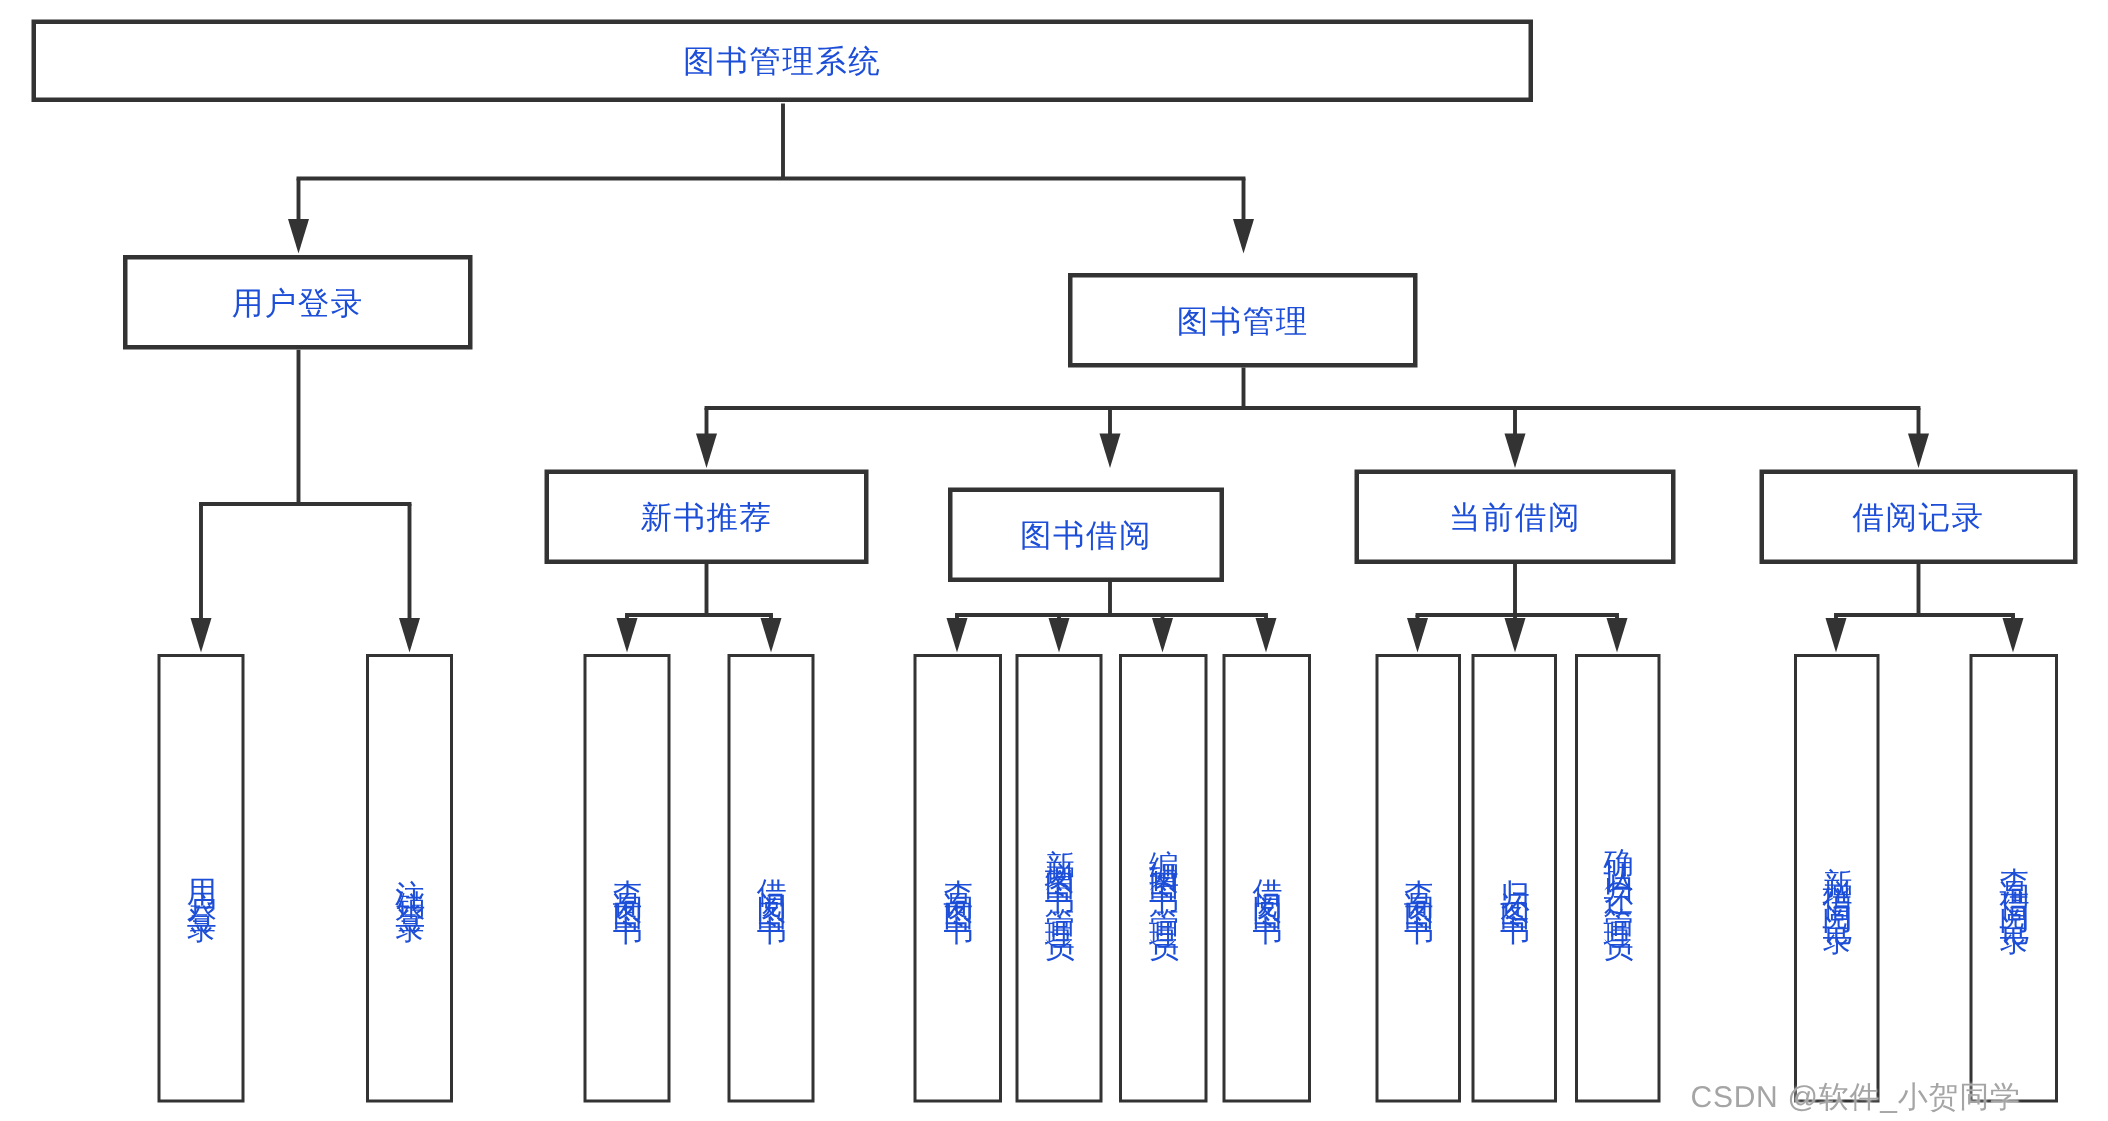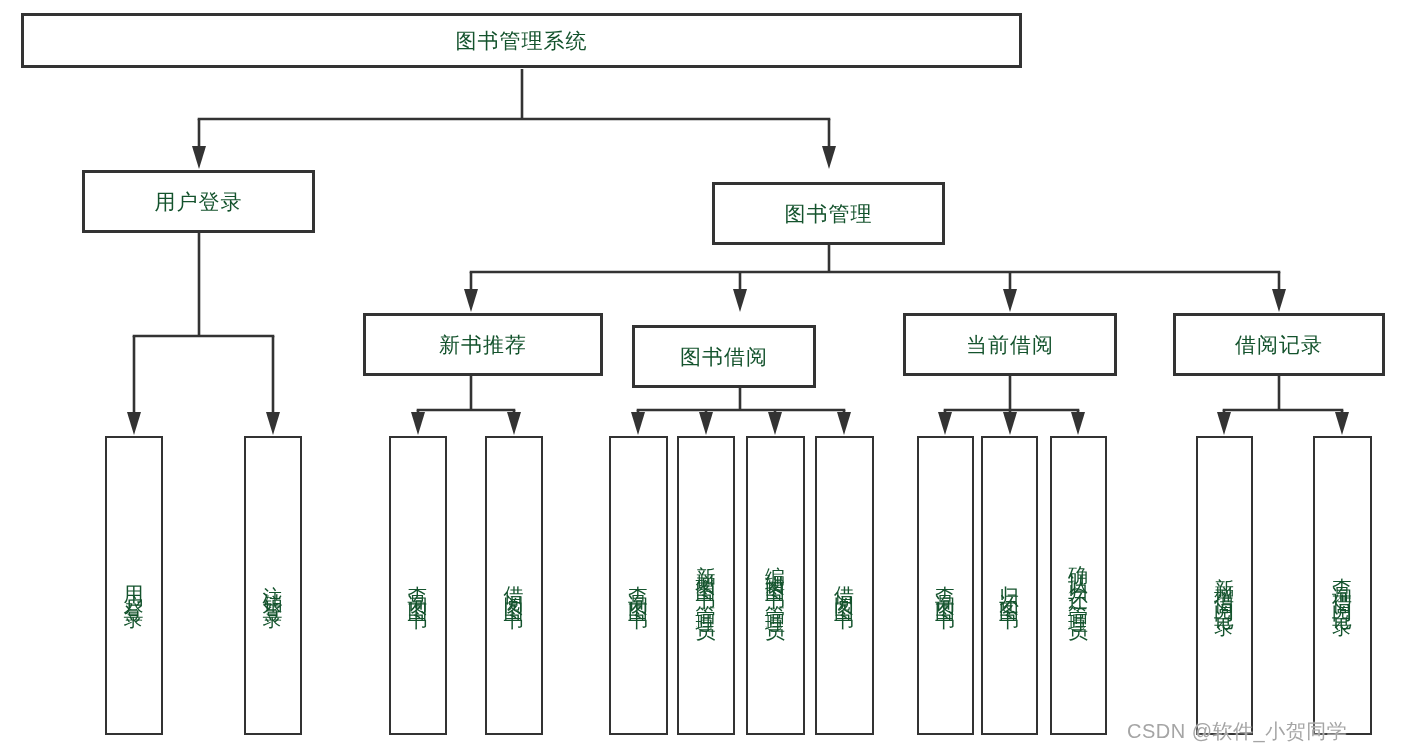--- a/index.html
+++ b/index.html
@@ -15,21 +15,21 @@
   .box{
     position:absolute;
     box-sizing:border-box;
     border:3px solid #333333;
     background:#ffffff;
     display:flex;
     align-items:center;
     justify-content:center;
     font-size:21px;
     letter-spacing:1px;
-    color:#14532d;
+    color:#1d4ed8;
   }
   .hbox{height:55px;}
   .nbox{height:63px;}
   .leaf{
     top:436px;
     height:299px;
     border-width:2.5px;
   }
   .vtext{
     writing-mode:vertical-rl;
@@ -126,21 +126,21 @@
       <polygon points="1217,412 1231,412 1224,435"></polygon>
       <polygon points="1335,412 1349,412 1342,435"></polygon>
     </g>
   </svg>
 
   <div class="box hbox" style="left:21px;top:13px;width:1001px;">图书管理系统</div>
 
   <div class="box nbox" style="left:82px;top:170px;width:233px;">用户登录</div>
   <div class="box nbox" style="left:712px;top:182px;width:233px;">图书管理</div>
 
-  <div class="box nbox" style="left:363px;top:313px;width:240px;text-align:right;">新书推荐</div>
+  <div class="box nbox" style="left:363px;top:313px;width:216px;text-align:right;">新书推荐</div>
   <div class="box nbox" style="left:632px;top:313px;width:184px;margin-top:12px;">图书借阅</div>
   <div class="box nbox" style="left:903px;top:313px;width:214px;text-align:center;">当前借阅</div>
   <div class="box nbox" style="left:1173px;top:313px;width:212px;">借阅记录</div>
 
   <div class="box leaf" style="left:105px;width:58px;">
     <span class="vtext">用户登录</span>
   </div>
   <div class="box leaf" style="left:244px;width:58px;">
     <span class="vtext">注销登录</span>
   </div>

